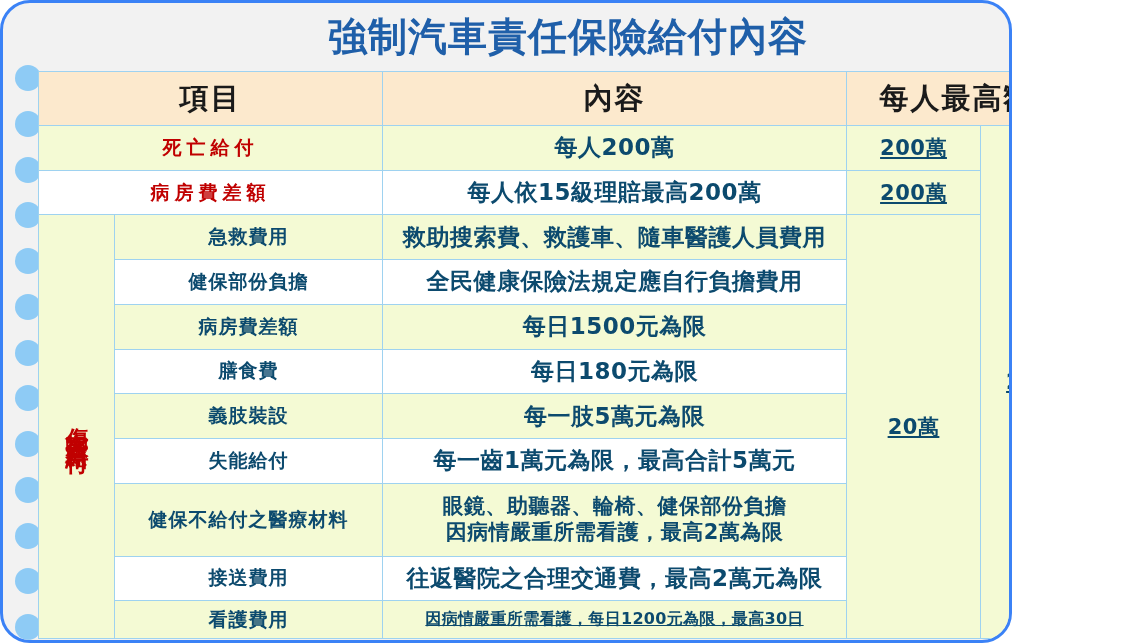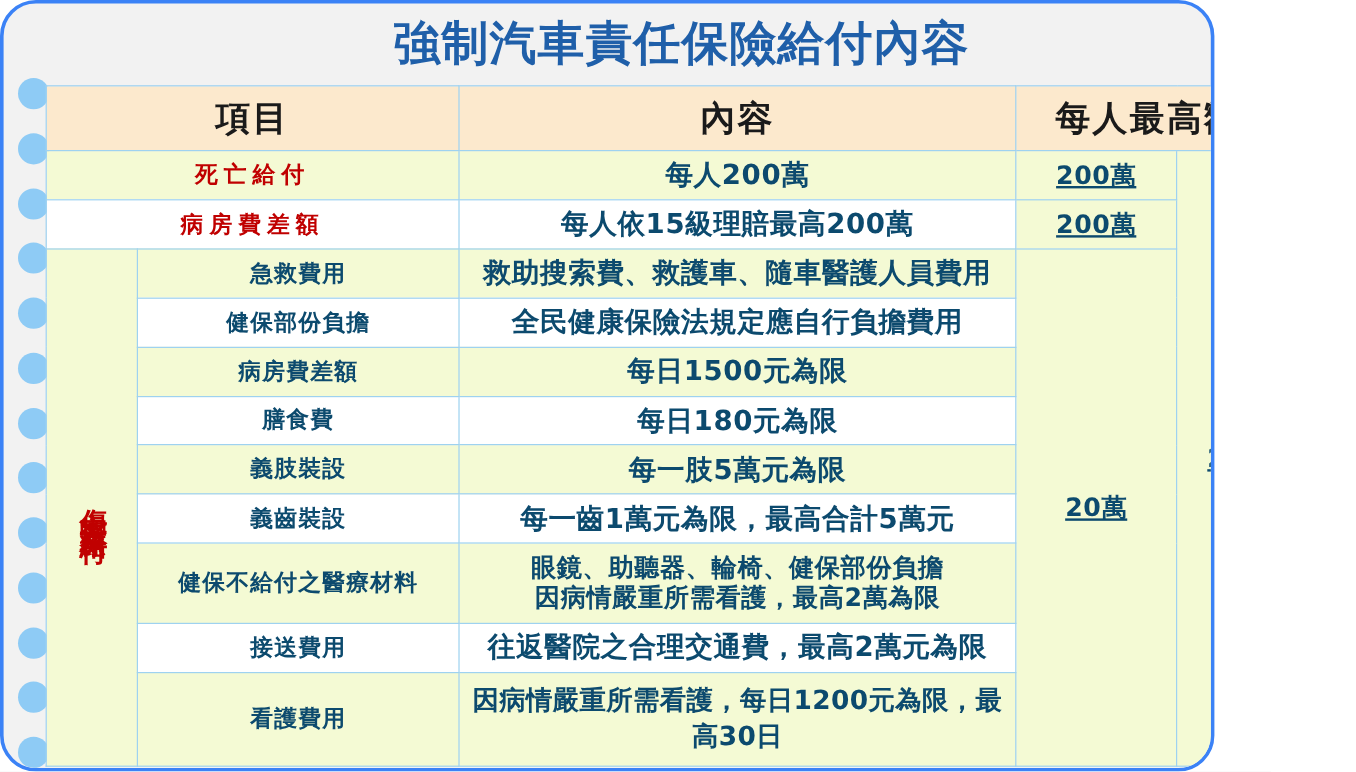--- a/index.html
+++ b/index.html
@@ -106,21 +106,21 @@
     line-height:1.12;
     padding:0;
   }
   td.vertical .vtext{
     writing-mode:vertical-rl;
     text-orientation:upright;
     display:inline-block;
     letter-spacing:5px;
   }
 
-  td.small{font-size:22px;letter-spacing:0.3px;}
+  td.small{font-size:16px;letter-spacing:0.3px;text-decoration:underline;}
   td.two-line{font-size:21px;line-height:1.22;}
 
   
   td.amt, td.total{border-color:#9ed2f0;}
 </style>
 </head>
 <body>
 
 <div id="page">
 
@@ -209,21 +209,21 @@
           <td class="item">膳食費</td>
           <td class="desc">每日180元為限</td>
         </tr>
 
         <tr class="band-y">
           <td class="item">義肢裝設</td>
           <td class="desc">每一肢5萬元為限</td>
         </tr>
 
         <tr class="band-w">
-          <td class="item">義齒裝設</td>
+          <td class="item">失能給付</td>
           <td class="desc">每一齒1萬元為限，最高合計5萬元</td>
         </tr>
 
         <tr class="band-y">
           <td class="item">健保不給付之醫療材料</td>
           <td class="desc two-line">
             <div>眼鏡、助聽器、輪椅、健保部份負擔</div>
             <div>因病情嚴重所需看護，最高2萬為限</div>
           </td>
         </tr>

